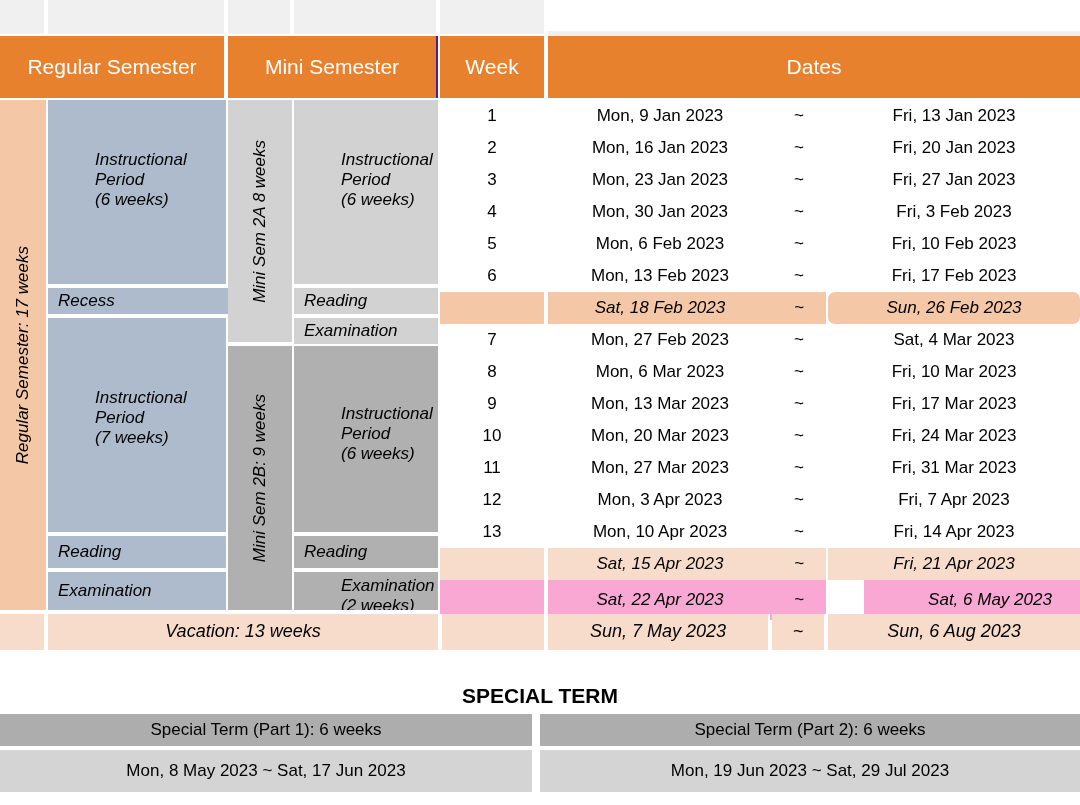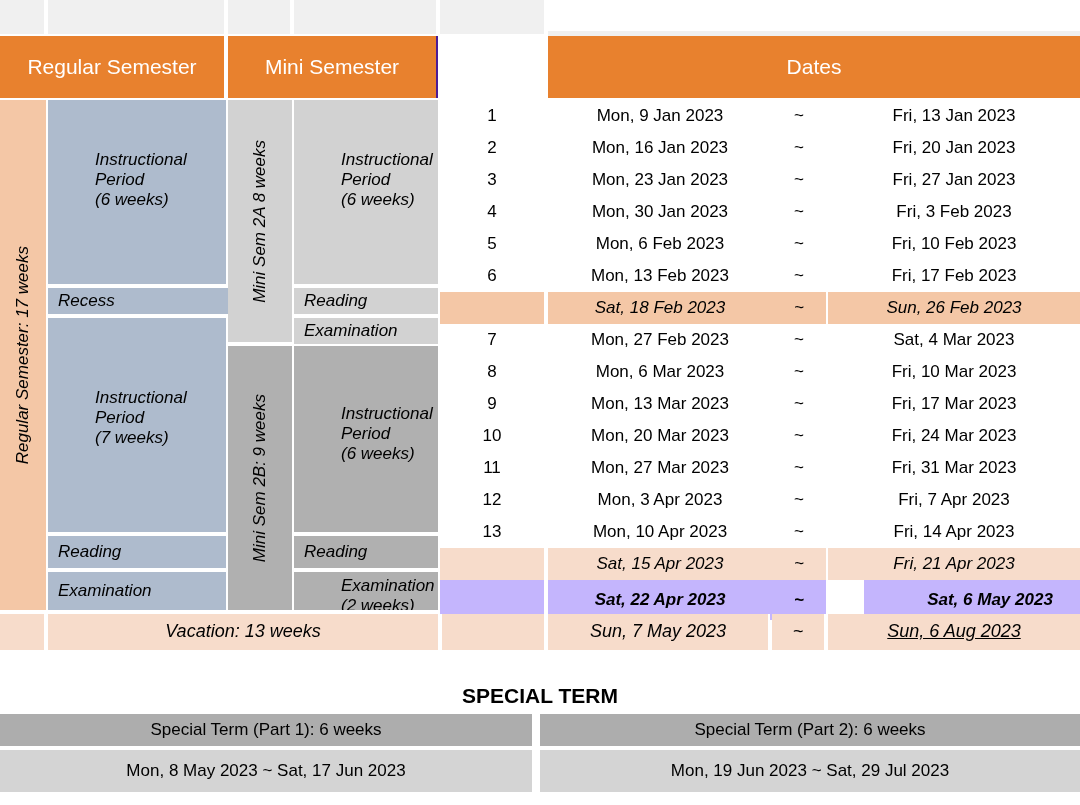--- a/index.html
+++ b/index.html
@@ -29,21 +29,21 @@
   }
   .cell.left   { justify-content: flex-start; padding-left: 10px; }
   .cell.top    { align-items: flex-start; padding-left: 47px; }
   .ital { font-style: italic; }
 
   
   .c-head-gray  { background: #f0f0f0; }
   .c-orange     { background: #e8812e; color: #ffffff; }
   .c-peach-lt   { background: #f7dccb; }
   .c-peach      { background: #f4c7a6; }
-  .c-peach-mid  { background: #c4b5fd; font-weight: bold; }
+  .c-peach-mid  { background: #f9a8d4; }
   .c-blue       { background: #aebbcd; }
   .c-gray-lt    { background: #d2d2d2; }
   .c-gray-dk    { background: #b0b0b0; }
   .c-white      { background: #ffffff; }
   .c-st-head    { background: #adadad; }
   .c-st-body    { background: #d4d4d4; }
 
   
   .vert {
     writing-mode: vertical-rl;
@@ -70,20 +70,21 @@
 
   <div class="cell c-head-gray" style="left:0;top:0;width:46px;height:34px;border-right:2px solid #fff;"></div>
   <div class="cell c-head-gray" style="left:48px;top:0;width:178px;height:34px;border-right:2px solid #fff;"></div>
   <div class="cell c-head-gray" style="left:228px;top:0;width:64px;height:34px;border-right:2px solid #fff;"></div>
   <div class="cell c-head-gray" style="left:294px;top:0;width:144px;height:34px;border-right:2px solid #fff;"></div>
   <div class="cell c-head-gray" style="left:440px;top:0;width:106px;height:34px;border-right:2px solid #fff;"></div>
   <div class="cell c-head-gray left sem-title" style="left:548px;top:0;width:532px;height:34px;padding-left:14px;margin-top:31px;">SEMESTER 2</div>
 
   <div class="cell c-orange hdr-label" style="left:0;top:36px;width:226px;height:62px;border-right:2px solid #fff;">Regular Semester</div>
   <div class="cell c-orange hdr-label" style="left:228px;top:36px;width:210px;height:62px;border-right:2px solid #4c1d95;">Mini Semester</div>
+  <div class="cell c-orange hdr-label" style="left:440px;top:36px;width:106px;height:62px;border-right:2px solid #fff;">Week</div>
   <div class="cell c-orange hdr-label" style="left:548px;top:36px;width:532px;height:62px;">Dates</div>
 
   <div class="cell c-peach" style="left:0;top:100px;width:46px;height:512px;border-bottom:2px solid #fff;">
     <span class="vert period">Regular Semester: 17 weeks</span>
   </div>
 
   <div class="cell c-blue left top period multi" style="left:48px;top:100px;width:178px;height:186px;padding-top:50px;border-bottom:2px solid #fff;">Instructional
 Period
 (6 weeks)</div>
 
@@ -143,21 +144,21 @@
       <div class="cell dt c-white" style="left: 548px; top: 228px; width: 224px; height: 32px;">Mon, 6 Feb 2023</div>
       <div class="cell tilde c-white" style="left: 772px; top: 228px; width: 54px; height: 32px;">~</div>
       <div class="cell dt c-white" style="left: 828px; top: 228px; width: 252px; height: 32px;">Fri, 10 Feb 2023</div>
       <div class="cell wk c-white" style="left: 440px; top: 260px; width: 106px; height: 32px; border-right: 2px solid rgb(255, 255, 255);">6</div>
       <div class="cell dt c-white" style="left: 548px; top: 260px; width: 224px; height: 32px;">Mon, 13 Feb 2023</div>
       <div class="cell tilde c-white" style="left: 772px; top: 260px; width: 54px; height: 32px;">~</div>
       <div class="cell dt c-white" style="left: 828px; top: 260px; width: 252px; height: 32px;">Fri, 17 Feb 2023</div>
       <div class="cell wk c-peach" style="left: 440px; top: 292px; width: 106px; height: 32px; border-right: 2px solid rgb(255, 255, 255);"></div>
       <div class="cell dt ital c-peach" style="left: 548px; top: 292px; width: 224px; height: 32px;">Sat, 18 Feb 2023</div>
       <div class="cell tilde ital c-peach" style="left: 772px; top: 292px; width: 54px; height: 32px;">~</div>
-      <div class="cell dt ital c-peach" style="left: 828px; top: 292px; width: 252px; height: 32px;">Sun, 26 Feb 2023</div>
+      <div class="cell dt ital c-peach" style="left: 828px; top: 292px; width: 252px; height: 32px; border-radius: 7px;">Sun, 26 Feb 2023</div>
       <div class="cell wk c-white" style="left: 440px; top: 324px; width: 106px; height: 32px; border-right: 2px solid rgb(255, 255, 255);">7</div>
       <div class="cell dt c-white" style="left: 548px; top: 324px; width: 224px; height: 32px;">Mon, 27 Feb 2023</div>
       <div class="cell tilde c-white" style="left: 772px; top: 324px; width: 54px; height: 32px;">~</div>
       <div class="cell dt c-white" style="left: 828px; top: 324px; width: 252px; height: 32px;">Sat, 4 Mar 2023</div>
       <div class="cell wk c-white" style="left: 440px; top: 356px; width: 106px; height: 32px; border-right: 2px solid rgb(255, 255, 255);">8</div>
       <div class="cell dt c-white" style="left: 548px; top: 356px; width: 224px; height: 32px;">Mon, 6 Mar 2023</div>
       <div class="cell tilde c-white" style="left: 772px; top: 356px; width: 54px; height: 32px;">~</div>
       <div class="cell dt c-white" style="left: 828px; top: 356px; width: 252px; height: 32px;">Fri, 10 Mar 2023</div>
       <div class="cell wk c-white" style="left: 440px; top: 388px; width: 106px; height: 32px; border-right: 2px solid rgb(255, 255, 255);">9</div>
       <div class="cell dt c-white" style="left: 548px; top: 388px; width: 224px; height: 32px;">Mon, 13 Mar 2023</div>
@@ -187,21 +188,21 @@
       <div class="cell dt ital c-peach-mid" style="left: 548px; top: 580px; width: 224px; height: 40px;">Sat, 22 Apr 2023</div>
       <div class="cell tilde ital c-peach-mid" style="left: 772px; top: 580px; width: 54px; height: 40px;">~</div>
       <div class="cell dt ital c-peach-mid" style="left: 828px; top: 580px; width: 252px; height: 40px; margin-left: 36px;">Sat, 6 May 2023</div>
     </div>
 
   <div class="cell c-peach-lt" style="left:0;top:614px;width:46px;height:38px;border-right:2px solid #fff;border-bottom:2px solid #fff;"></div>
   <div class="cell c-peach-lt vac" style="left:48px;top:614px;width:390px;height:38px;border-bottom:2px solid #fff;">Vacation: 13 weeks</div>
   <div class="cell c-peach-lt" style="left:440px;top:614px;width:106px;height:38px;border-left:2px solid #fff;border-right:2px solid #fff;border-bottom:2px solid #fff;"></div>
   <div class="cell c-peach-lt vac" style="left:548px;top:614px;width:222px;height:38px;border-right:2px solid #fff;border-bottom:2px solid #fff;">Sun, 7 May 2023</div>
   <div class="cell c-peach-lt vac" style="left:772px;top:614px;width:54px;height:38px;border-right:2px solid #fff;border-bottom:2px solid #fff;">~</div>
-  <div class="cell c-peach-lt vac" style="left:828px;top:614px;width:252px;height:38px;border-bottom:2px solid #fff;text-decoration:underline;">Sun, 6 Aug 2023</div>
+  <div class="cell c-peach-lt vac" style="left:828px;top:614px;width:252px;height:38px;border-bottom:2px solid #fff;">Sun, 6 Aug 2023</div>
 
   <div class="cell stterm" style="left:0;top:680px;width:1080px;height:32px;">SPECIAL TERM</div>
 
   <div class="cell c-st-head strow" style="left:0;top:714px;width:536px;height:34px;border-right:4px solid #fff;border-bottom:2px solid #fff;">Special Term (Part 1): 6 weeks</div>
   <div class="cell c-st-head strow" style="left:540px;top:714px;width:540px;height:34px;border-bottom:2px solid #fff;">Special Term (Part 2): 6 weeks</div>
 
   <div class="cell c-st-body strow" style="left:0;top:750px;width:536px;height:42px;border-right:4px solid #fff;">Mon, 8 May 2023 ~ Sat, 17 Jun 2023</div>
   <div class="cell c-st-body strow" style="left:540px;top:750px;width:540px;height:42px;">Mon, 19 Jun 2023 ~ Sat, 29 Jul 2023</div>
 
 </div>

